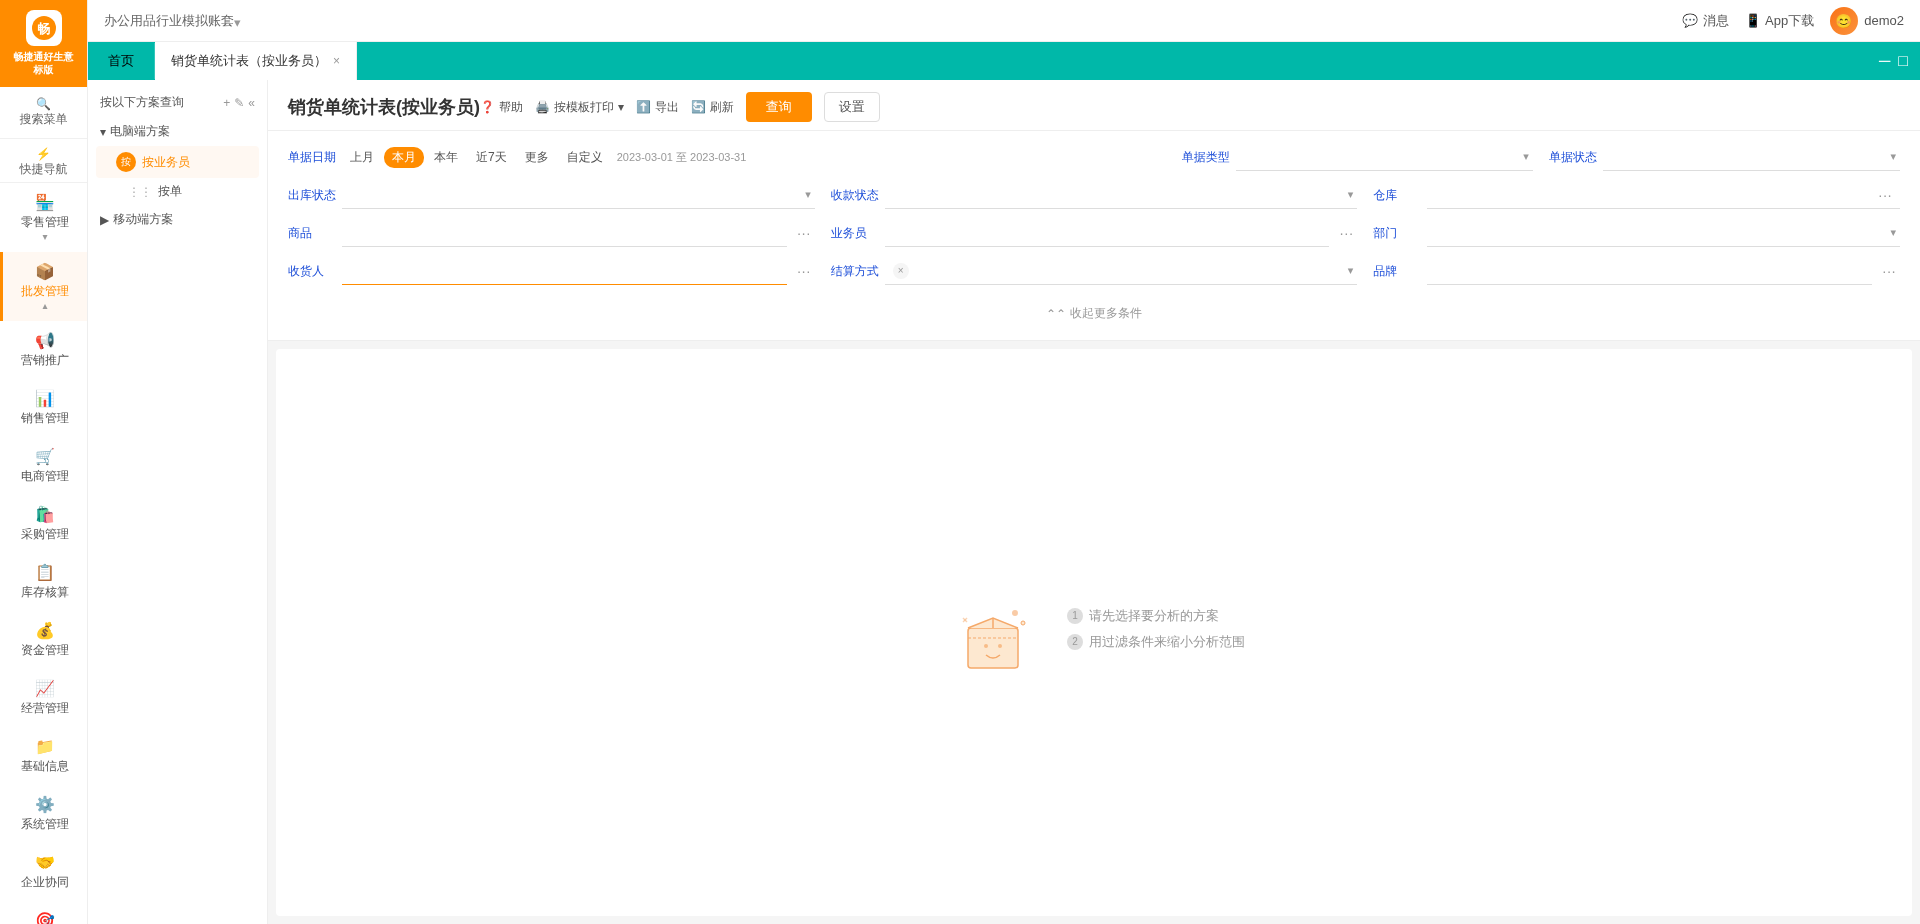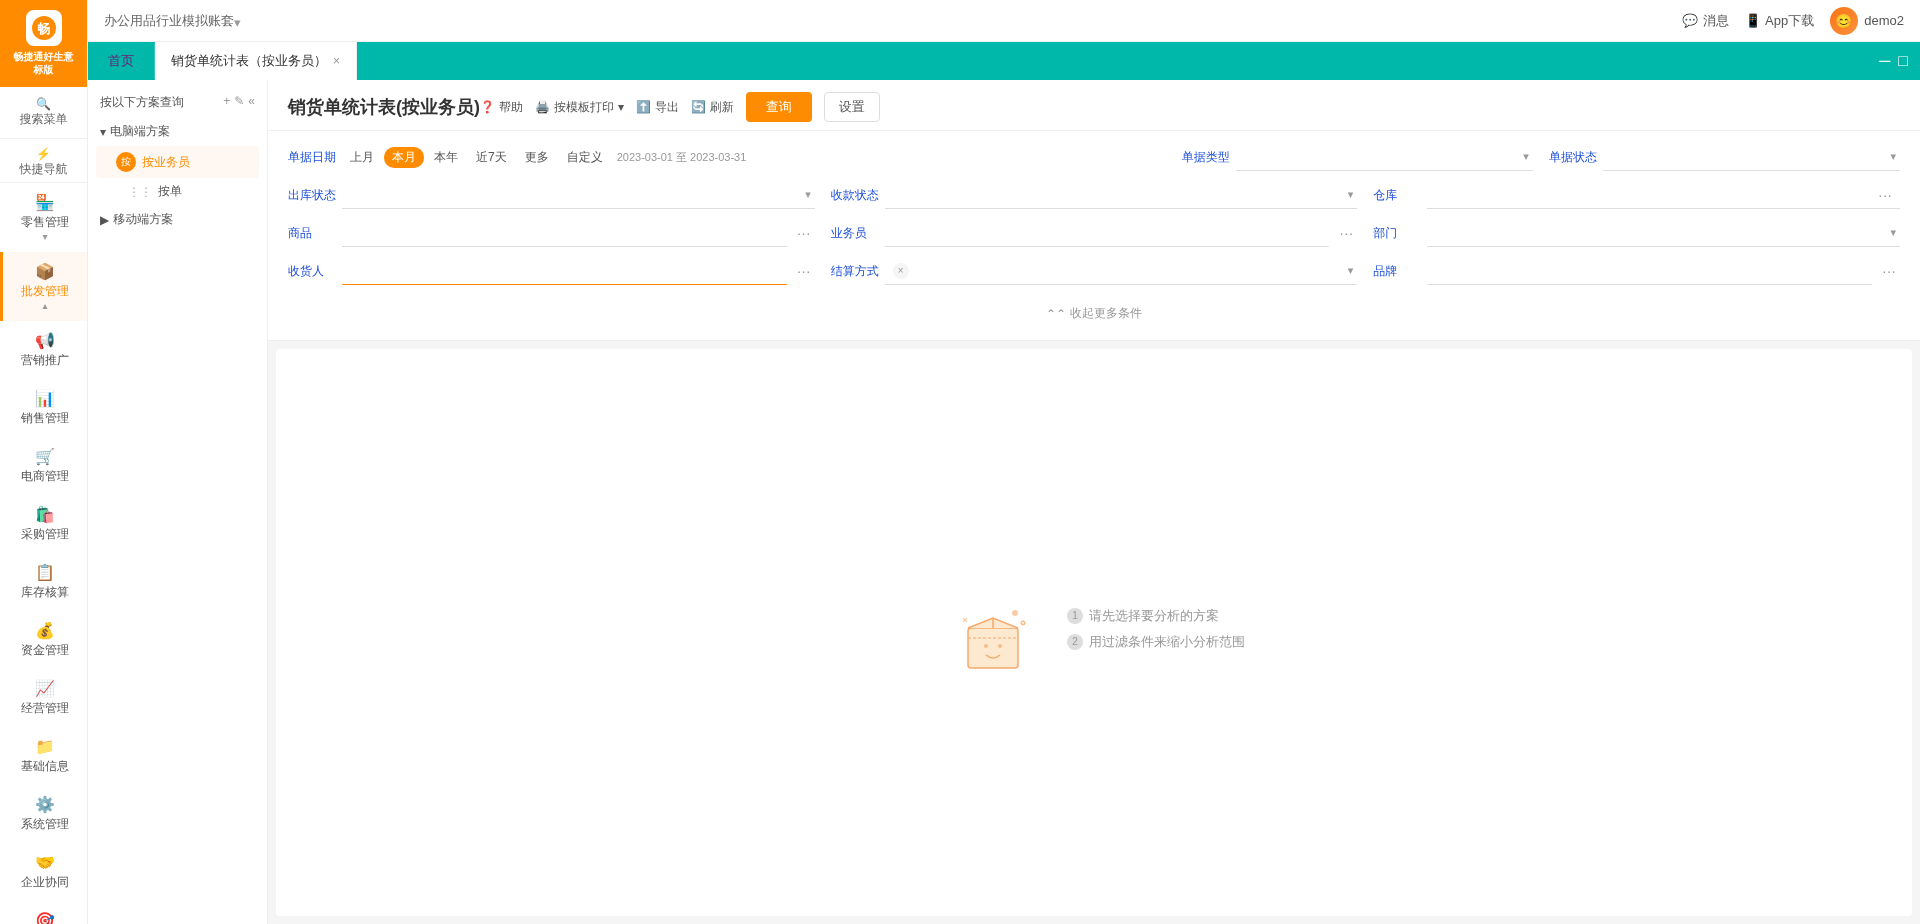--- a/index.html
+++ b/index.html
@@ -124,21 +124,21 @@
       background: #00b8a9;
       display: flex;
       align-items: center;
       padding: 0 0;
     }
     .tab-home {
       height: 36px;
       padding: 0 20px;
       display: flex;
       align-items: center;
-      color: #701a75;
+      color: #000000;
       cursor: pointer;
       font-size: 13px;
       border-right: 1px solid rgba(255,255,255,0.2);
     }
     .tab-item {
       height: 38px;
       padding: 0 16px;
       display: flex;
       align-items: center;
       gap: 6px;
@@ -170,20 +170,21 @@
     
     .left-panel {
       width: 180px;
       background: #fff;
       border-right: 1px solid #eee;
       padding: 8px 0;
       overflow-y: auto;
     }
     .left-panel-title {
       display: flex;
+      align-items: center;
       justify-content: space-between;
       padding: 6px 12px;
       color: #555;
       font-size: 12px;
     }
     .left-panel-title .icons { display: flex; gap: 4px; }
     .left-panel-title .icons span { cursor: pointer; color: #999; }
     .scheme-group { padding: 0 8px; }
     .scheme-group-header {
       display: flex;

